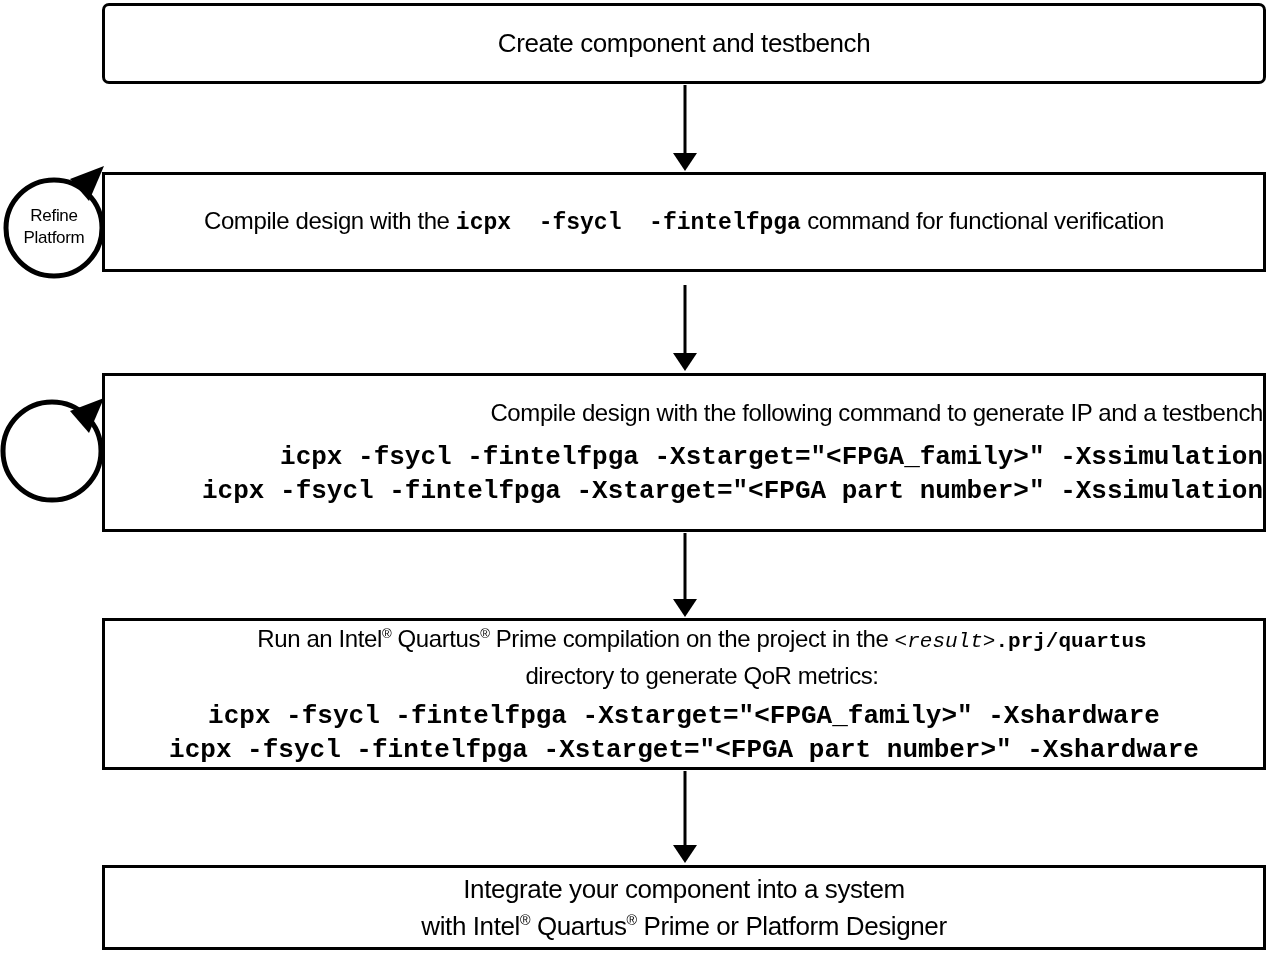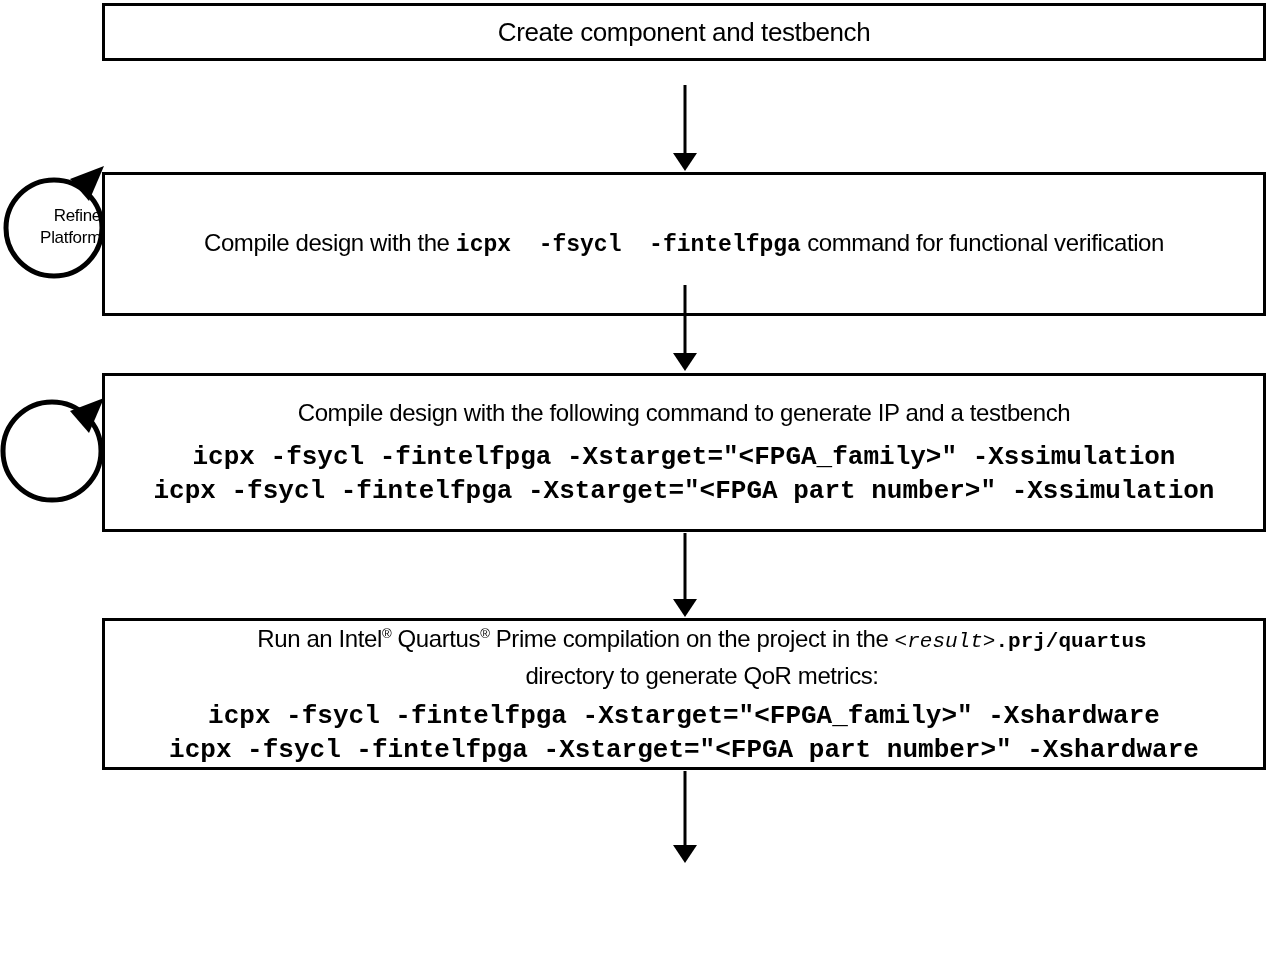--- a/index.html
+++ b/index.html
@@ -68,40 +68,40 @@
     font-size: 26px;
     line-height: 34px;
     white-space: pre;
     letter-spacing: 0;
   }
   sup.reg {
     font-size: 55%;
     vertical-align: super;
     line-height: 0;
   }
-  #box-create    { top: 3px;   height: 58px; }
-  #box-functional{ top: 172px; height: 144px; gap: 24px; }
-  #box-simulate  { top: 373px; height: 159px; }
+  #box-create    { top: 3px;   height: 81px; border-radius: 7px; }
+  #box-functional{ top: 172px; height: 100px; gap: 24px; }
+  #box-simulate  { top: 373px; height: 159px; align-items: flex-end; }
   #box-quartus   { top: 618px; height: 152px; }
   #box-integrate { top: 865px; height: 85px; }
   #box-quartus .sans-line { line-height: 34px; margin-left: 36px; }
   .cmd-block { margin-top: 12px; }
   #box-quartus .cmd-block { margin-top: 6px; }
   .overlay-svg {
     position: absolute;
     top: 0; left: 0;
     width: 1270px;
     height: 955px;
     z-index: 2;
     pointer-events: none;
   }
   .loop-label {
     position: absolute;
     z-index: 3;
-    text-align: right;
+    text-align: center;
     letter-spacing: -0.3px;
   }
   #refine-label {
     left: 7px; top: 205px; width: 94px;
     font-size: 17px; line-height: 22px;
   }
   #optimize-label {
     left: 4px; top: 422px; width: 96px;
     font-size: 15.5px; line-height: 19.5px;
   }
@@ -125,20 +125,24 @@
     <div class="cmd-line">icpx -fsycl -fintelfpga -Xstarget="&lt;FPGA part number&gt;" -Xssimulation</div>
   </div>
 
   <div class="flow-box" id="box-quartus">
     <div class="sans-line"><span>Run an Intel</span><sup class="reg">®</sup><span> Quartus</span><sup class="reg">®</sup><span> Prime compilation on the project in the </span><span class="mono-small-italic">&lt;result&gt;</span><span class="mono-small-bold">.prj/quartus</span></div>
     <div class="sans-line">directory to generate QoR metrics:</div>
     <div class="cmd-line cmd-block">icpx -fsycl -fintelfpga -Xstarget="&lt;FPGA_family&gt;" -Xshardware</div>
     <div class="cmd-line">icpx -fsycl -fintelfpga -Xstarget="&lt;FPGA part number&gt;" -Xshardware</div>
   </div>
 
+  <div class="flow-box" id="box-integrate">
+    <div class="big-line">Integrate your component into a system</div>
+    <div class="big-line"><span>with Intel</span><sup class="reg">®</sup><span> Quartus</span><sup class="reg">®</sup><span> Prime or Platform Designer</span></div>
+  </div>
 
   <svg class="overlay-svg" viewBox="0 0 1270 955" xmlns="http://www.w3.org/2000/svg">
 
     <g>
       <line x1="685" y1="85" x2="685" y2="156" stroke="#000000" stroke-width="3"></line>
       <polygon points="673,153 697,153 685,171" fill="#000000"></polygon>
     </g>
     <g>
       <line x1="685" y1="285" x2="685" y2="356" stroke="#000000" stroke-width="3"></line>
       <polygon points="673,353 697,353 685,371" fill="#000000"></polygon>

